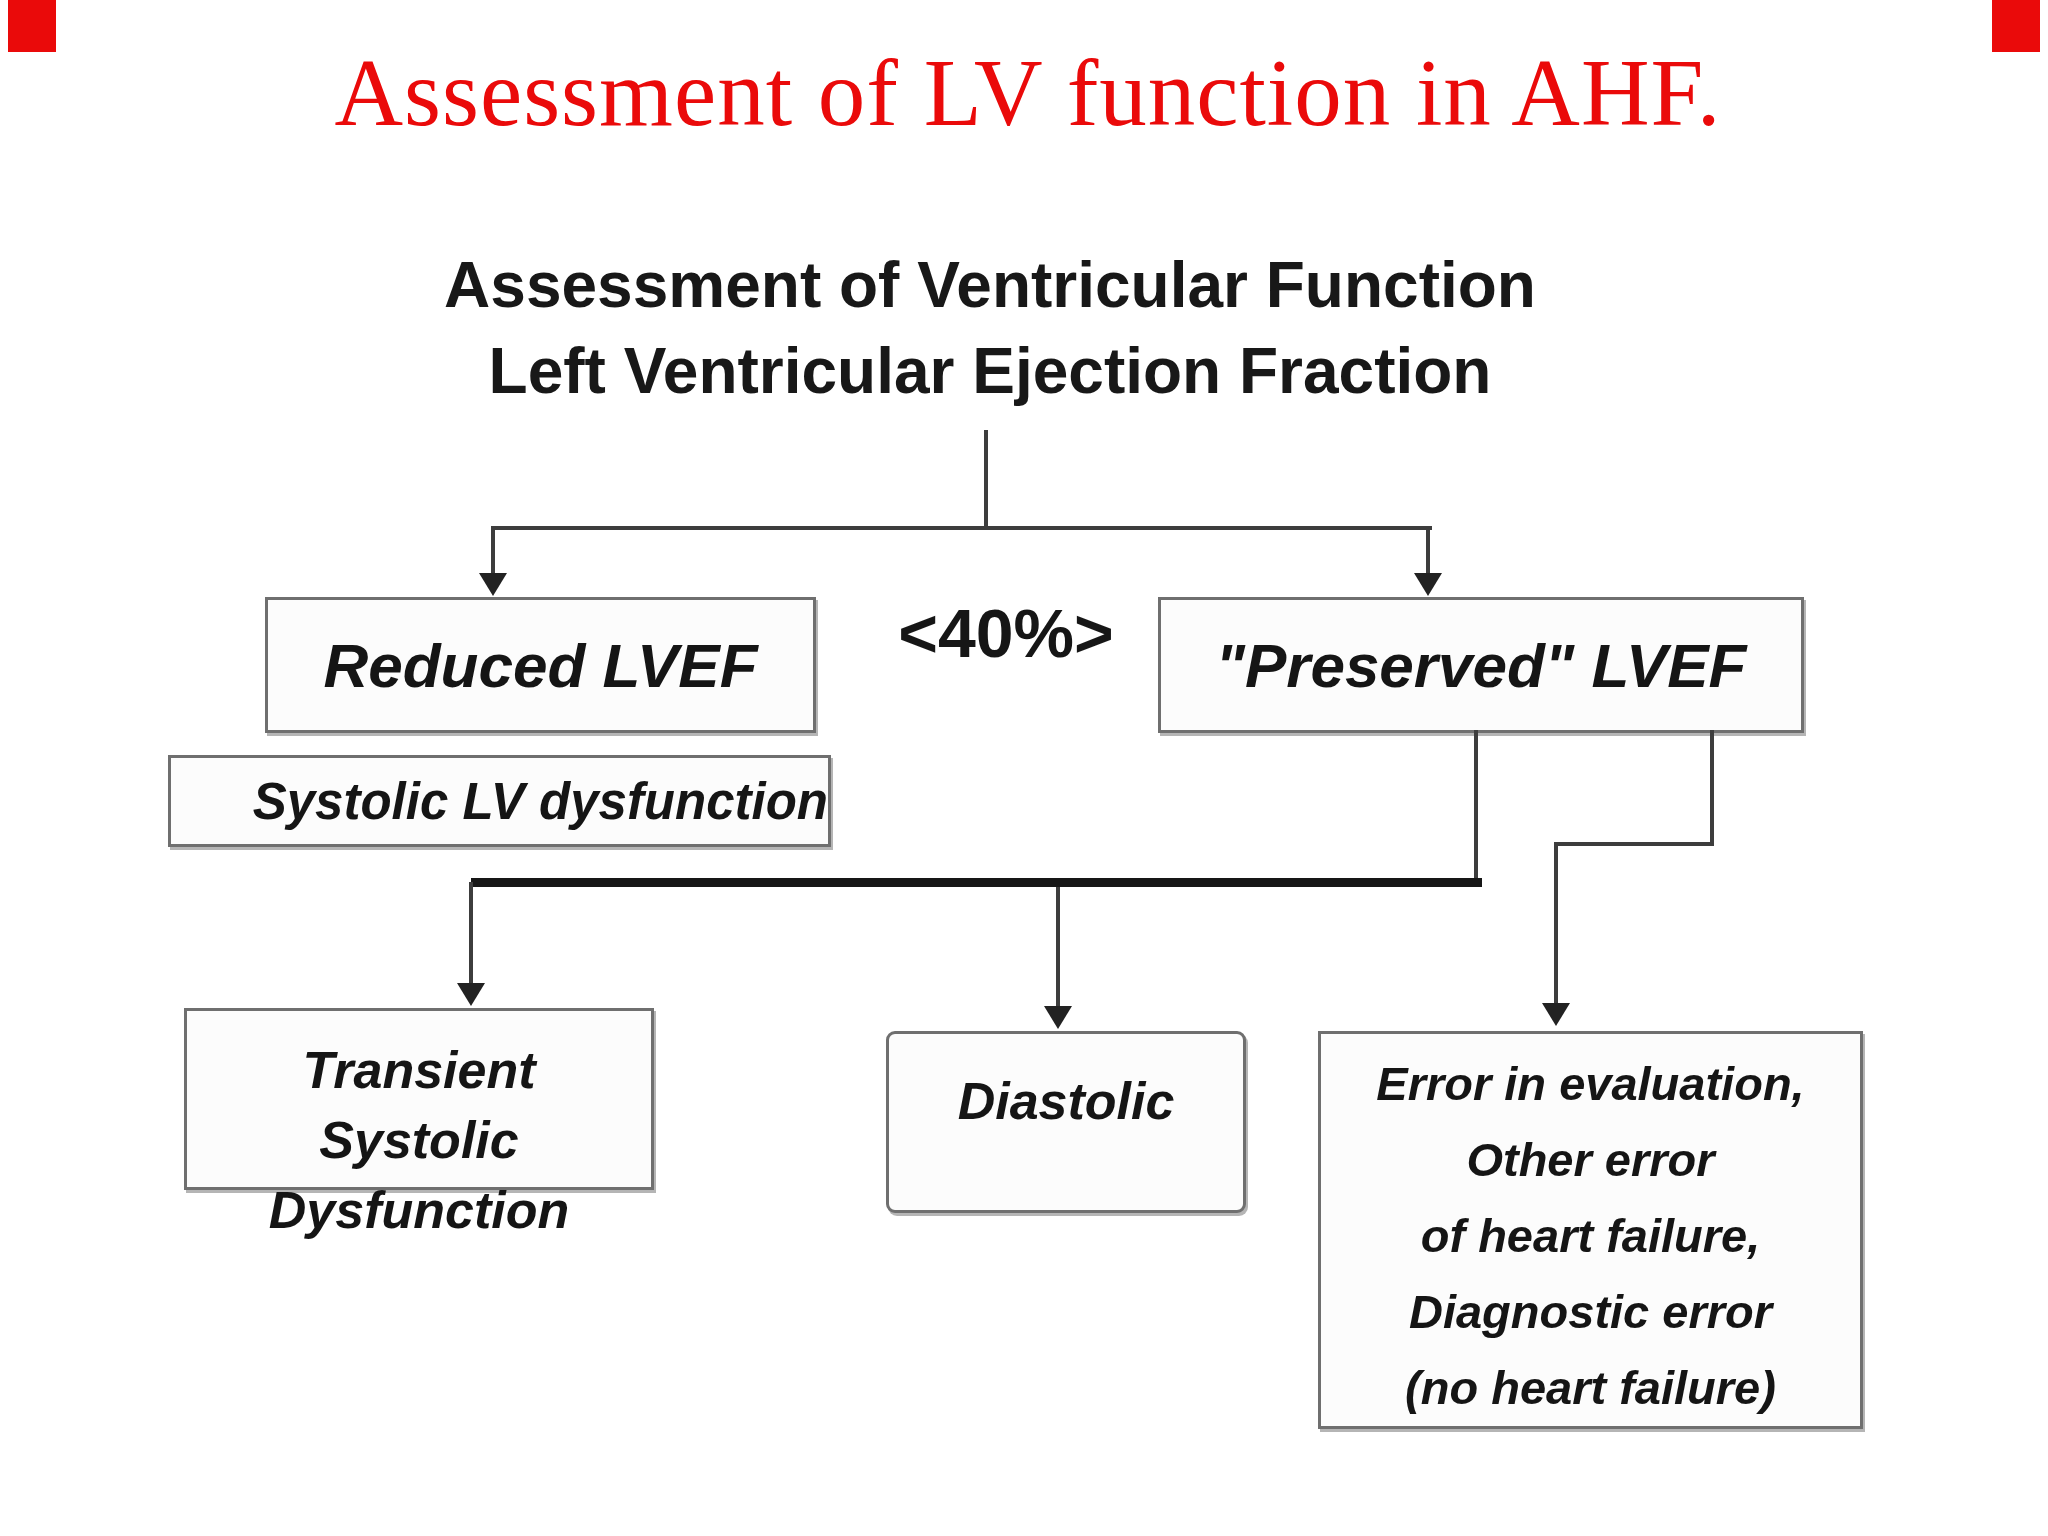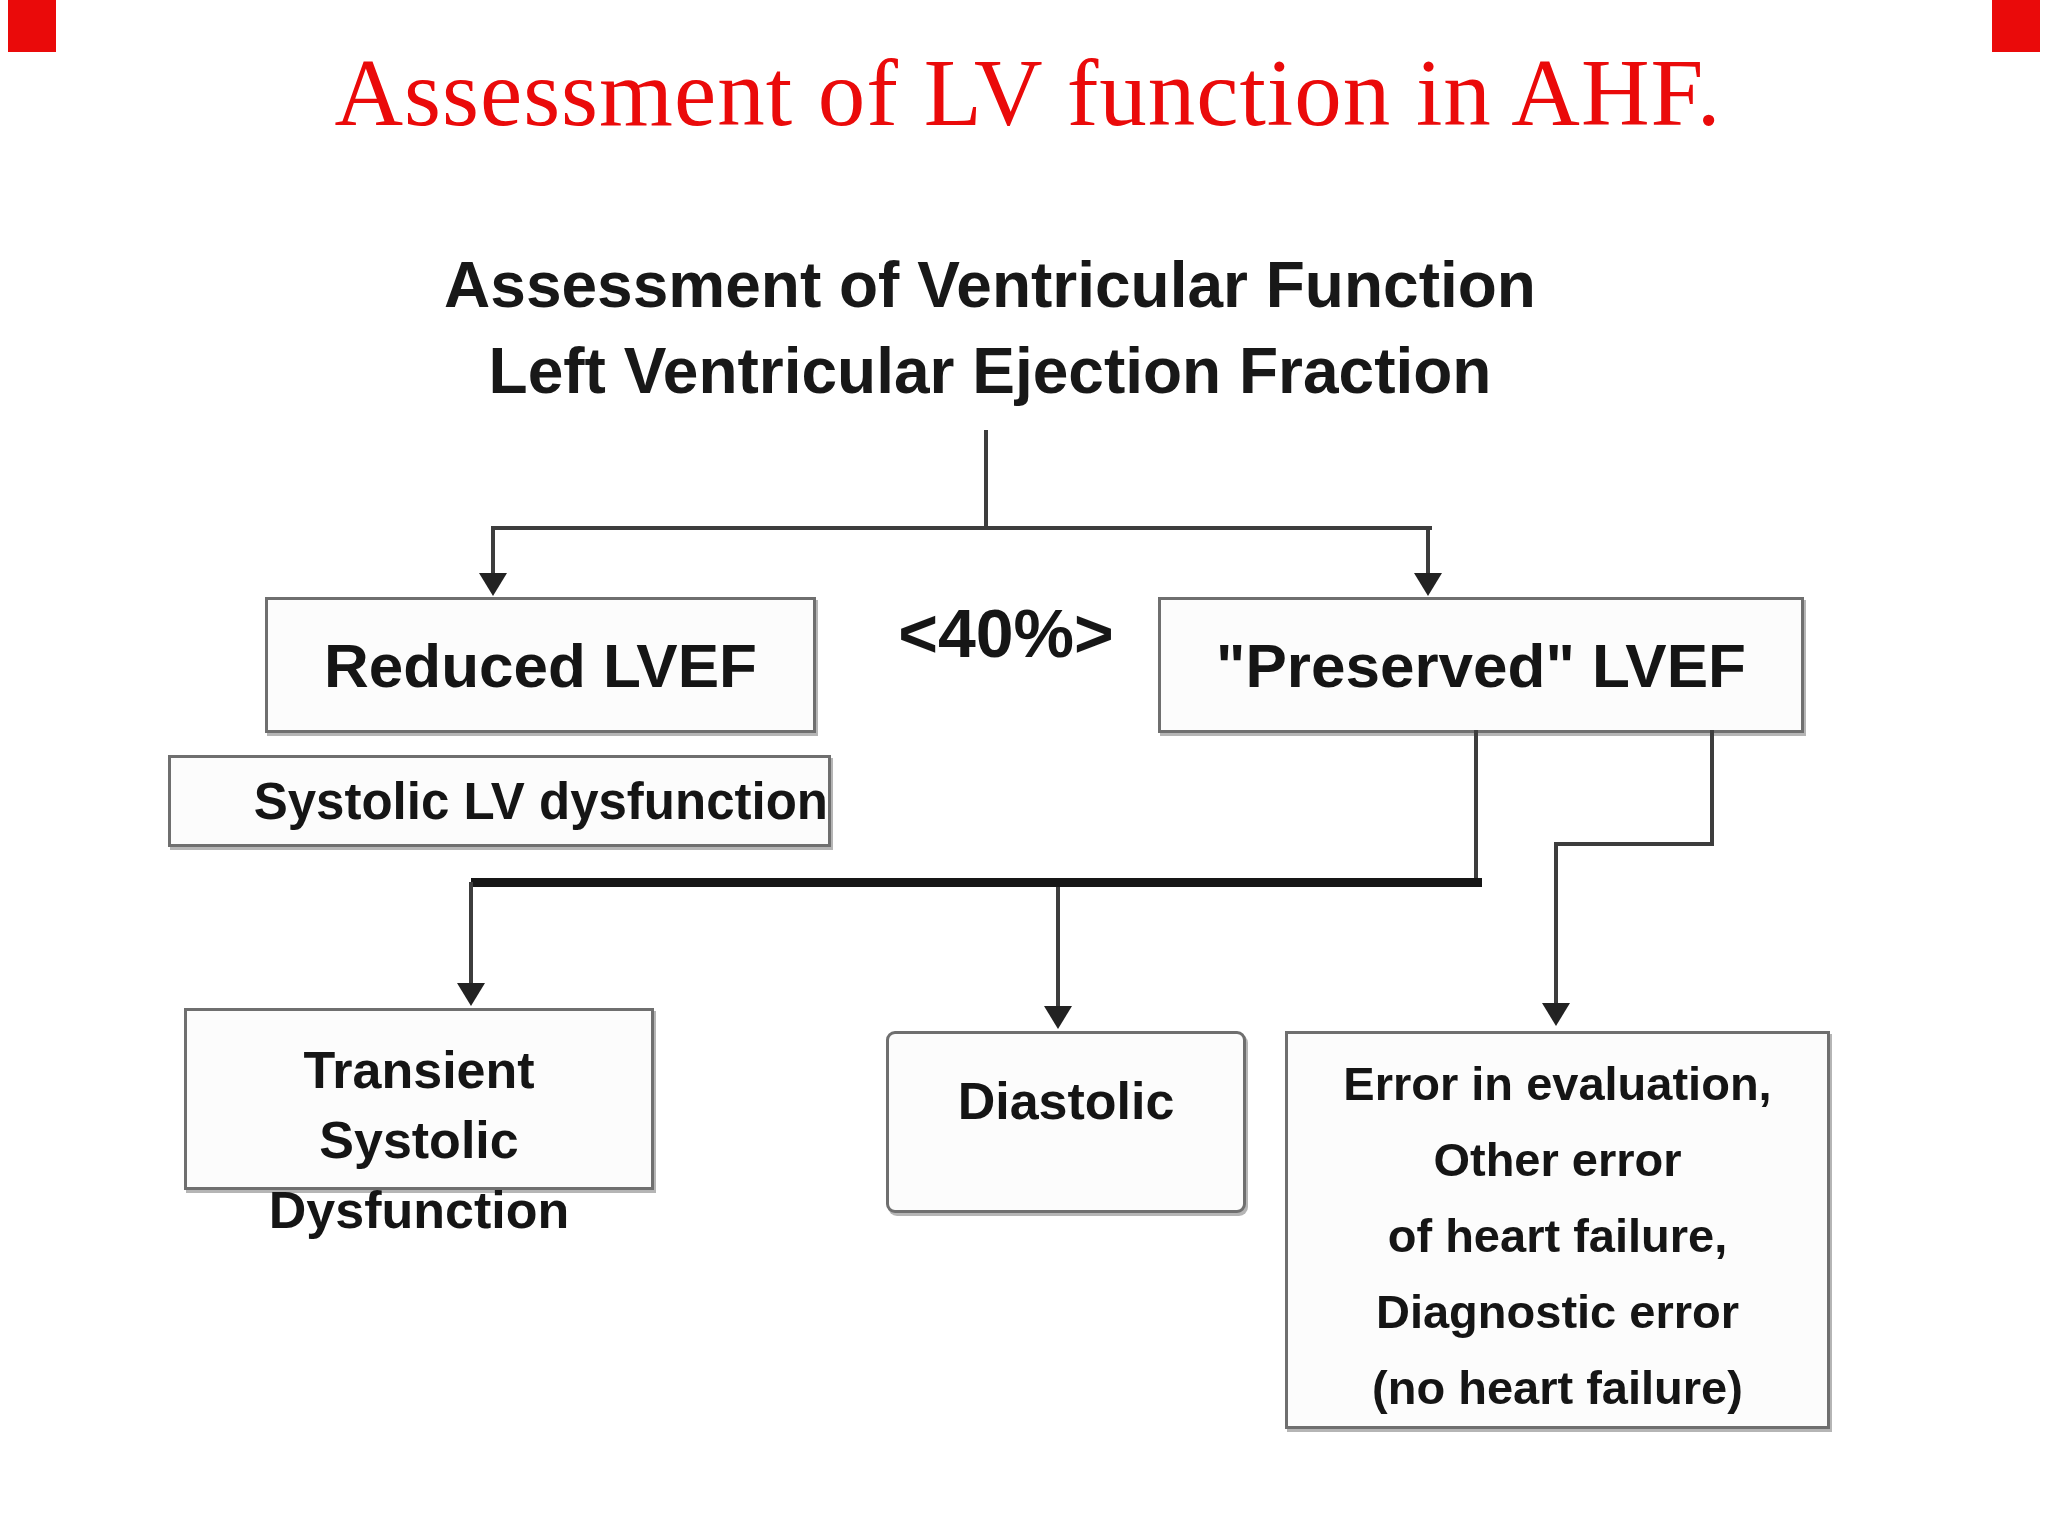--- a/index.html
+++ b/index.html
@@ -16,26 +16,26 @@
   .corner-mark{width:48px;height:52px;background:#ea0a0a;top:0;}
   .heading{
     left:0;top:242px;width:1980px;text-align:center;
     font-size:64px;font-weight:bold;line-height:86px;color:#181818;
     letter-spacing:0px;
   }
   .box{
     position:absolute;background:#fcfcfc;border:3px solid #6f6f6f;
     box-sizing:border-box;display:flex;flex-direction:column;
     align-items:center;justify-content:center;text-align:center;
-    font-weight:bold;color:#151515;box-shadow:2px 3px 0 rgba(90,90,90,0.45);
+    font-weight:bold;color:#151515;box-shadow:2px 3px 0 rgba(90,90,90,0.45);font-style:italic;
   }
   .box-toprow{font-size:62px;}
   .box-systolic{font-size:51px;}
   .box-mid{font-size:52px;line-height:70px;justify-content:flex-start;padding-top:24px;}
-  .box-error{font-size:47px;line-height:76px;justify-content:flex-start;padding-top:12px;}
+  .box-error{font-size:47px;line-height:76px;justify-content:flex-start;padding-top:12px;margin-left:33px;}
   .line{position:absolute;background:#3d3d3d;}
   .line-thick{background:#161616;}
   .arrow-down{
     position:absolute;width:0;height:0;
     border-left:14px solid transparent;border-right:14px solid transparent;
     border-top:23px solid #222222;
   }
   .threshold{
     position:absolute;left:870px;top:594px;width:272px;text-align:center;
     font-size:68px;font-weight:bold;color:#161616;white-space:nowrap;

